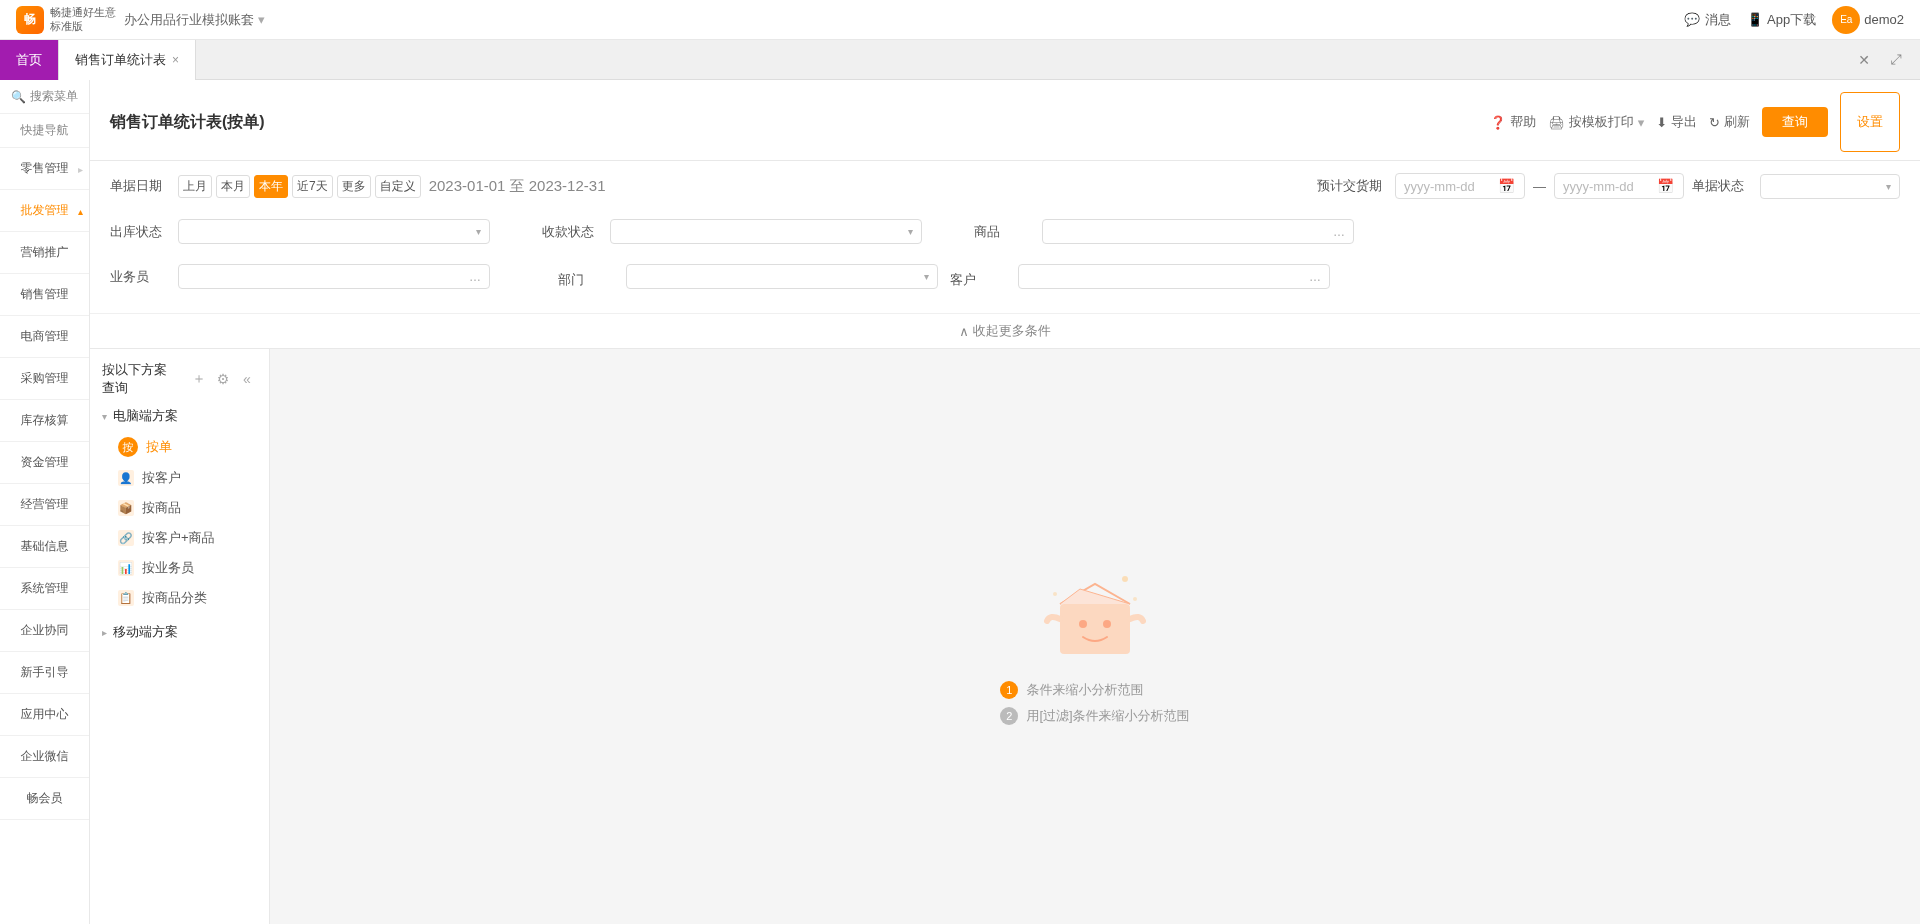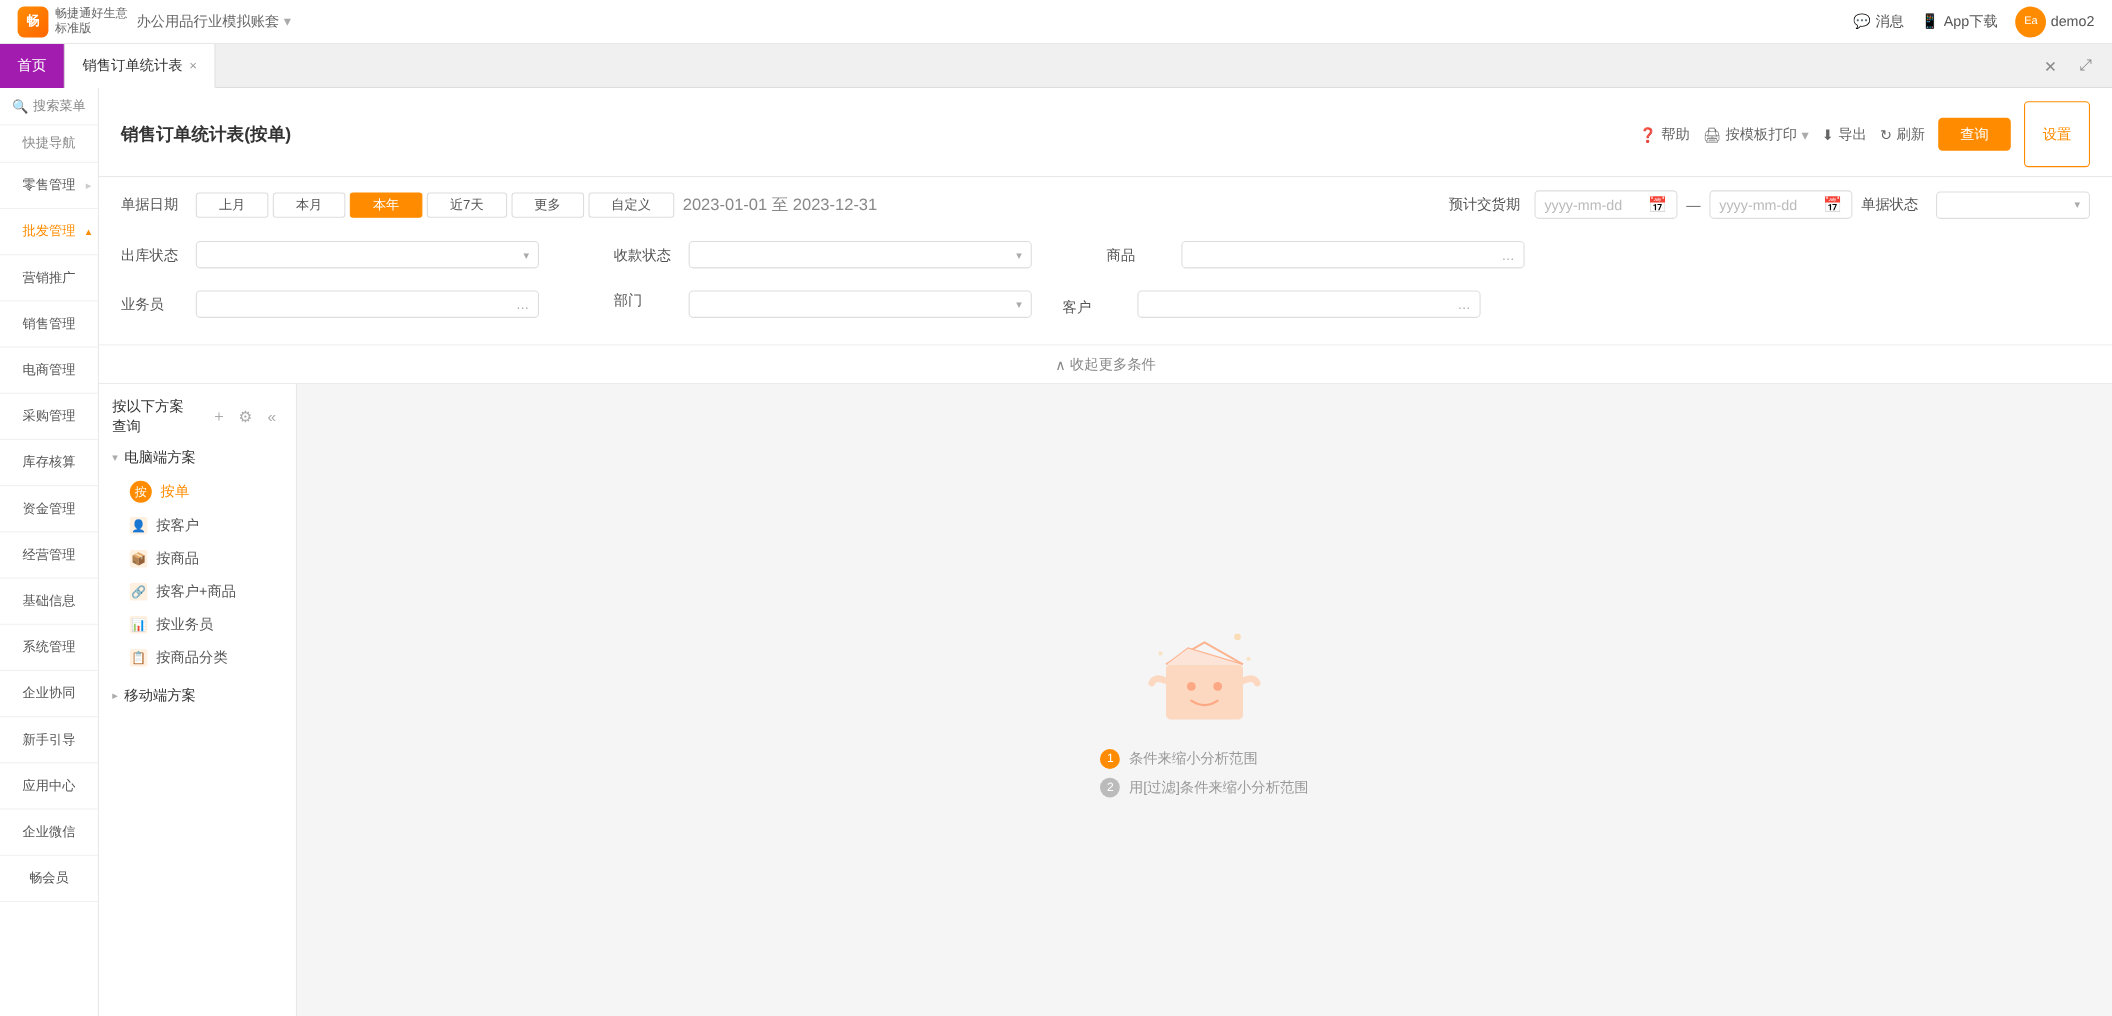--- a/index.html
+++ b/index.html
@@ -39,24 +39,24 @@
     .sidebar-shortcut { padding: 8px; text-align: center; font-size: 12px; color: #888; cursor: pointer; border-bottom: 1px solid #f0f0f0; }
 
     
     .content { flex: 1; display: flex; flex-direction: column; overflow: hidden; }
 
     
     .page-header { background: white; padding: 12px 20px 8px; border-bottom: 1px solid #e8e8e8; display: flex; align-items: center; justify-content: space-between; flex-shrink: 0; }
     .page-title { font-size: 16px; font-weight: 600; color: #333; }
     .page-actions { display: flex; align-items: center; gap: 12px; }
     .page-action-btn { display: flex; align-items: center; gap: 4px; color: #666; font-size: 13px; cursor: pointer; }
-    .filter-row { display: flex; align-items: center; gap: 28px; margin-bottom: 12px; }
+    .filter-row { display: flex; align-items: center; gap: 12px; margin-bottom: 12px; }
     .filter-label { color: #555; font-size: 13px; white-space: nowrap; min-width: 60px; }
     .date-filters { display: flex; align-items: center; gap: 4px; }
-    .date-btn { padding: 2px 20px; font-size: 12px; border: 1px solid #ddd; border-radius: 3px; cursor: pointer; color: #555; background: white; }
+    .date-btn { padding: 2px 4px; font-size: 12px; border: 1px solid #ddd; border-radius: 3px; cursor: pointer; color: #555; background: white; }
     .date-btn.active { background: #ff8c00; color: white; border-color: #ff8c00; }
     .filter-input { display: flex; align-items: center; border: 1px solid #ddd; border-radius: 4px; padding: 4px 8px; background: white; flex: 1; min-width: 140px; cursor: pointer; justify-content: space-between; }
     .filter-input .placeholder { color: #bbb; font-size: 13px; }
     .filter-select { display: flex; align-items: center; border: 1px solid #ddd; border-radius: 4px; padding: 4px 8px; background: white; flex: 1; cursor: pointer; justify-content: space-between; min-width: 140px; }
     .filter-select .placeholder { color: #bbb; font-size: 13px; }
     .date-dash { color: #666; }
     .date-input { display: flex; align-items: center; border: 1px solid #ddd; border-radius: 4px; padding: 4px 8px; background: white; min-width: 130px; justify-content: space-between; cursor: pointer; }
     .date-input .placeholder { color: #bbb; font-size: 13px; }
     .icon-cal { color: #ff8c00; font-size: 14px; }
     .icon-down { color: #aaa; font-size: 10px; }
@@ -300,21 +300,21 @@
       </div>
 
       <div class="filter-row" style="padding: 8px 20px 12px;">
         <div style="display:flex; align-items:center; gap:8px; flex:1; max-width:380px;">
           <span class="filter-label">业务员</span>
           <div class="filter-input">
             <span class="placeholder">&nbsp;</span>
             <span class="icon-more">…</span>
           </div>
         </div>
-        <div style="display:flex; align-items:flex-start; gap:8px; flex:1; max-width:380px; margin-left:40px;">
+        <div style="display:flex; align-items:flex-end; gap:8px; flex:1; max-width:380px; margin-left:56px;">
           <span class="filter-label">部门</span>
           <div class="filter-select">
             <span class="placeholder">&nbsp;</span>
             <span class="icon-down">▾</span>
           </div>
         </div>
         <div style="display:flex; align-items:flex-end; gap:8px; flex:1; max-width:380px; ">
           <span class="filter-label">客户</span>
           <div class="filter-input">
             <span class="placeholder">&nbsp;</span>

